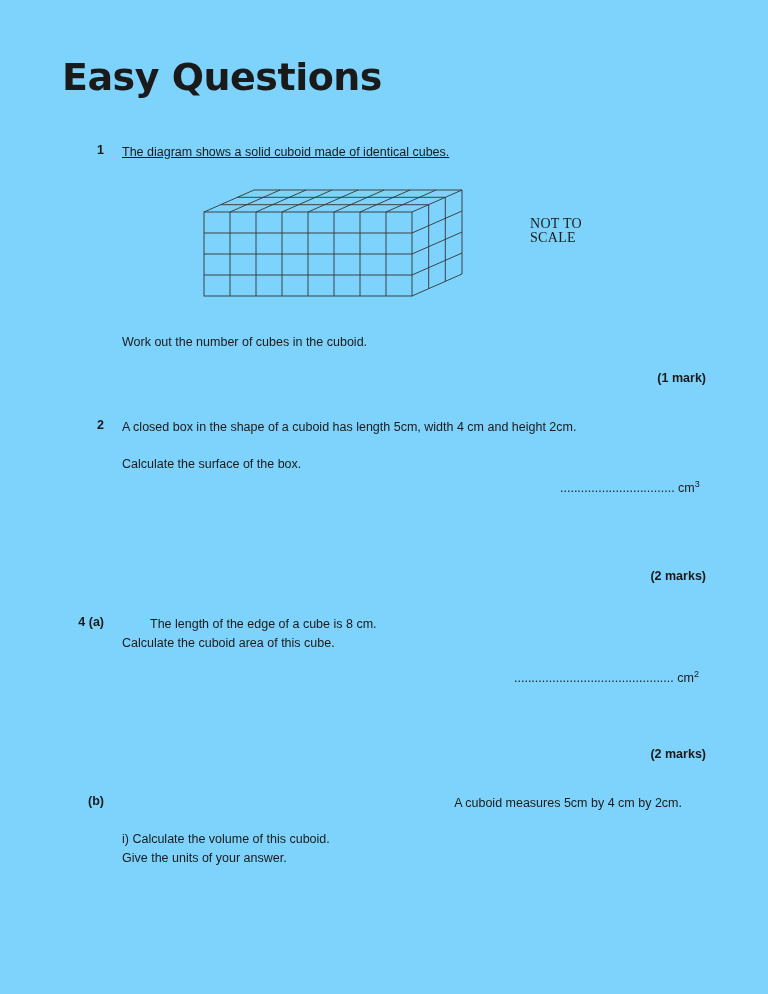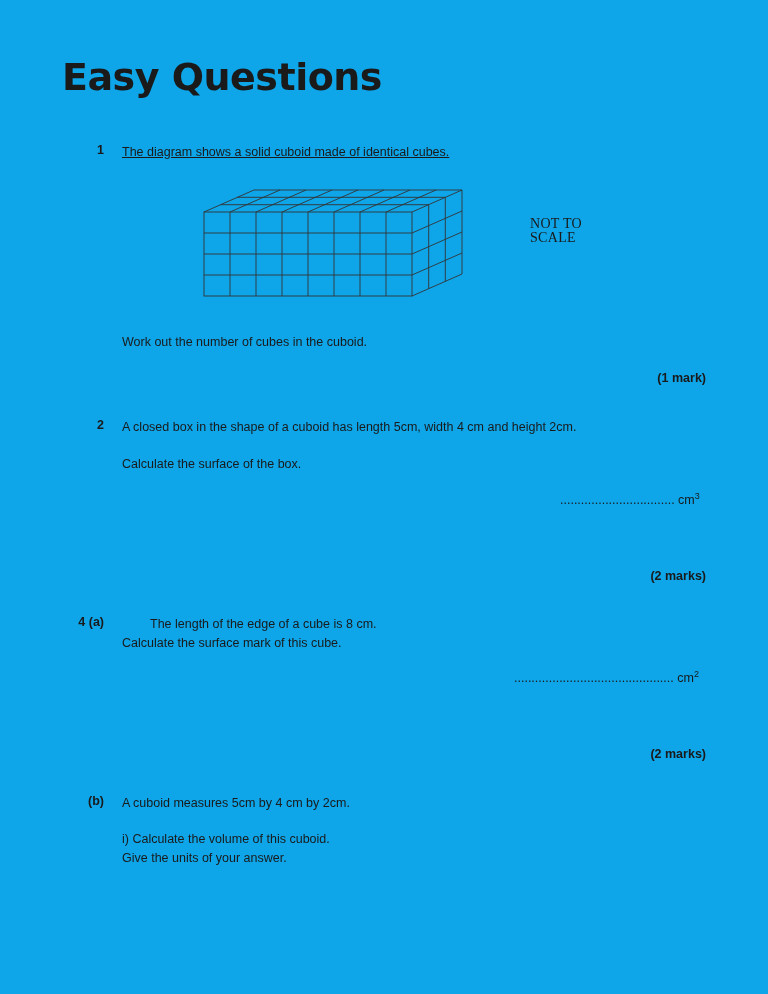--- a/index.html
+++ b/index.html
@@ -12,21 +12,21 @@
     height: 994px;
     font-family: "Liberation Sans", sans-serif;
     color: #1a1a1a;
     position: relative;
     overflow: hidden;
   }
   .page {
     position: relative;
     width: 768px;
     height: 994px;
-    background: #0ea5e9;
+    background: #7dd3fc;
   }
   .title {
     position: absolute;
     left: 62px;
     top: 55px;
     font-size: 38px;
     font-weight: bold;
     letter-spacing: -0.5px;
     color: #1a1a1a;
     font-family: "DejaVu Sans", sans-serif;
@@ -136,34 +136,34 @@
     <div>SCALE</div>
   </div>
 
   <div class="q-text" style="left:122px; top:333px; width:520px;">Work out the number of cubes in the cuboid.</div>
   <div class="marks" style="left:500px; top:371px; width:206px;">(1 mark)</div>
 
   <div class="q-num" style="left:80px; top:418px; width:24px;">2</div>
   <div class="q-text" style="left:122px; top:418px; width:580px;">A closed box in the shape of a cuboid has length 5cm, width 4 cm and height 2cm.</div>
   <div class="q-text" style="left:122px; top:455px; width:520px;">Calculate the surface of the box.</div>
 
-  <div class="answer-line" style="left:560px; top:491px;">
+  <div class="answer-line" style="left:560px; top:479px;">
     <span>................................. cm</span><sup>3</sup>
   </div>
 
   <div class="marks" style="left:500px; top:569px; width:206px;">(2 marks)</div>
 
   <div class="q-num" style="left:54px; top:615px; width:50px;">4 (a)</div>
   <div class="q-text" style="left:107px; top:615px; width:560px;margin-left:43px;">The length of the edge of a cube is 8 cm.</div>
-  <div class="q-text" style="left:122px; top:634px; width:560px;">Calculate the surface mark of this cube.</div>
+  <div class="q-text" style="left:122px; top:634px; width:560px;">Calculate the cuboid area of this cube.</div>
 
   <div class="answer-line" style="left:514px; top:669px;">
     <span>.............................................. cm</span><sup>2</sup>
   </div>
 
   <div class="marks" style="left:500px; top:747px; width:206px;">(2 marks)</div>
 
   <div class="q-num" style="left:54px; top:794px; width:50px;">(b)</div>
-  <div class="q-text" style="left:122px; top:794px; width:560px;">A cuboid measures 5cm by 4 cm by 2cm.</div>
+  <div class="q-text" style="left:122px; top:794px; width:560px;text-align:right;">A cuboid measures 5cm by 4 cm by 2cm.</div>
   <div class="q-text" style="left:122px; top:849px; width:560px;">Give the units of your answer.</div>
   <div class="q-text" style="left:122px; top:830px; width:560px;">i) Calculate the volume of this cuboid.</div>
 
 </div>
 
 </body></html>

